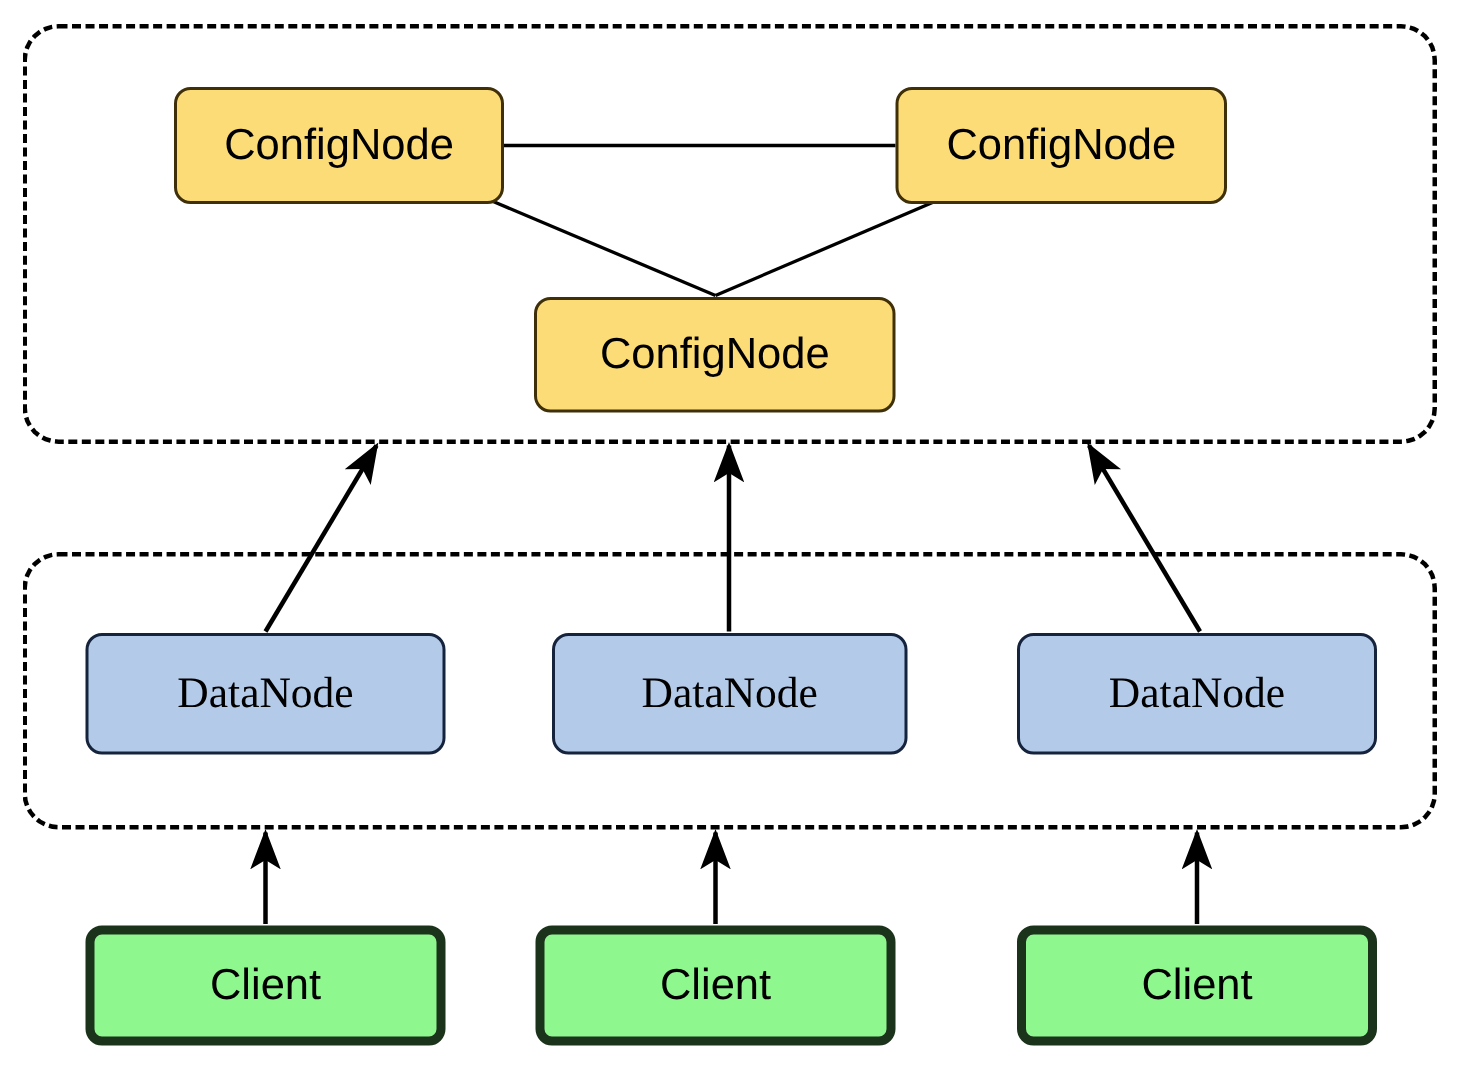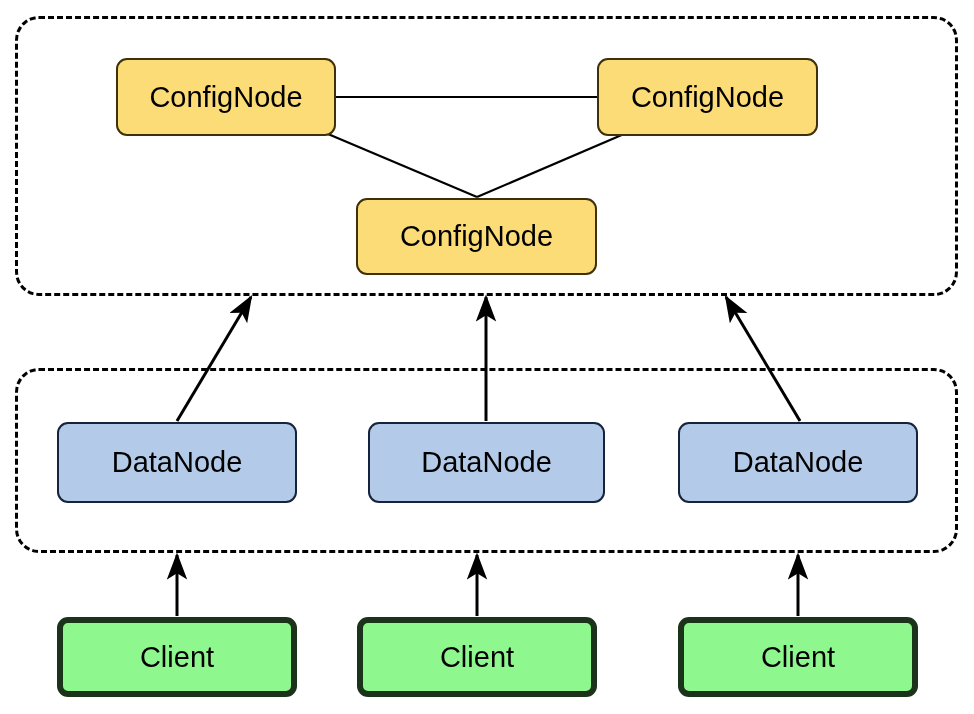--- a/index.html
+++ b/index.html
@@ -38,20 +38,21 @@
     letter-spacing: 0px;
     z-index: 3;
   }
   .confignode {
     background: #fcdc76;
     border: 2px solid #3f3009;
   }
   .datanode {
     background: #b3cbe8;
     border: 2px solid #d946ef;
+    font-family: Liberation Serif, serif;
   }
   .client {
     background: #8ef78e;
     border: 6px solid #a21caf;
   }
   .group-box {
     position: absolute;
     box-sizing: border-box;
     border: 3px dashed #000000;
     border-radius: 24px;

